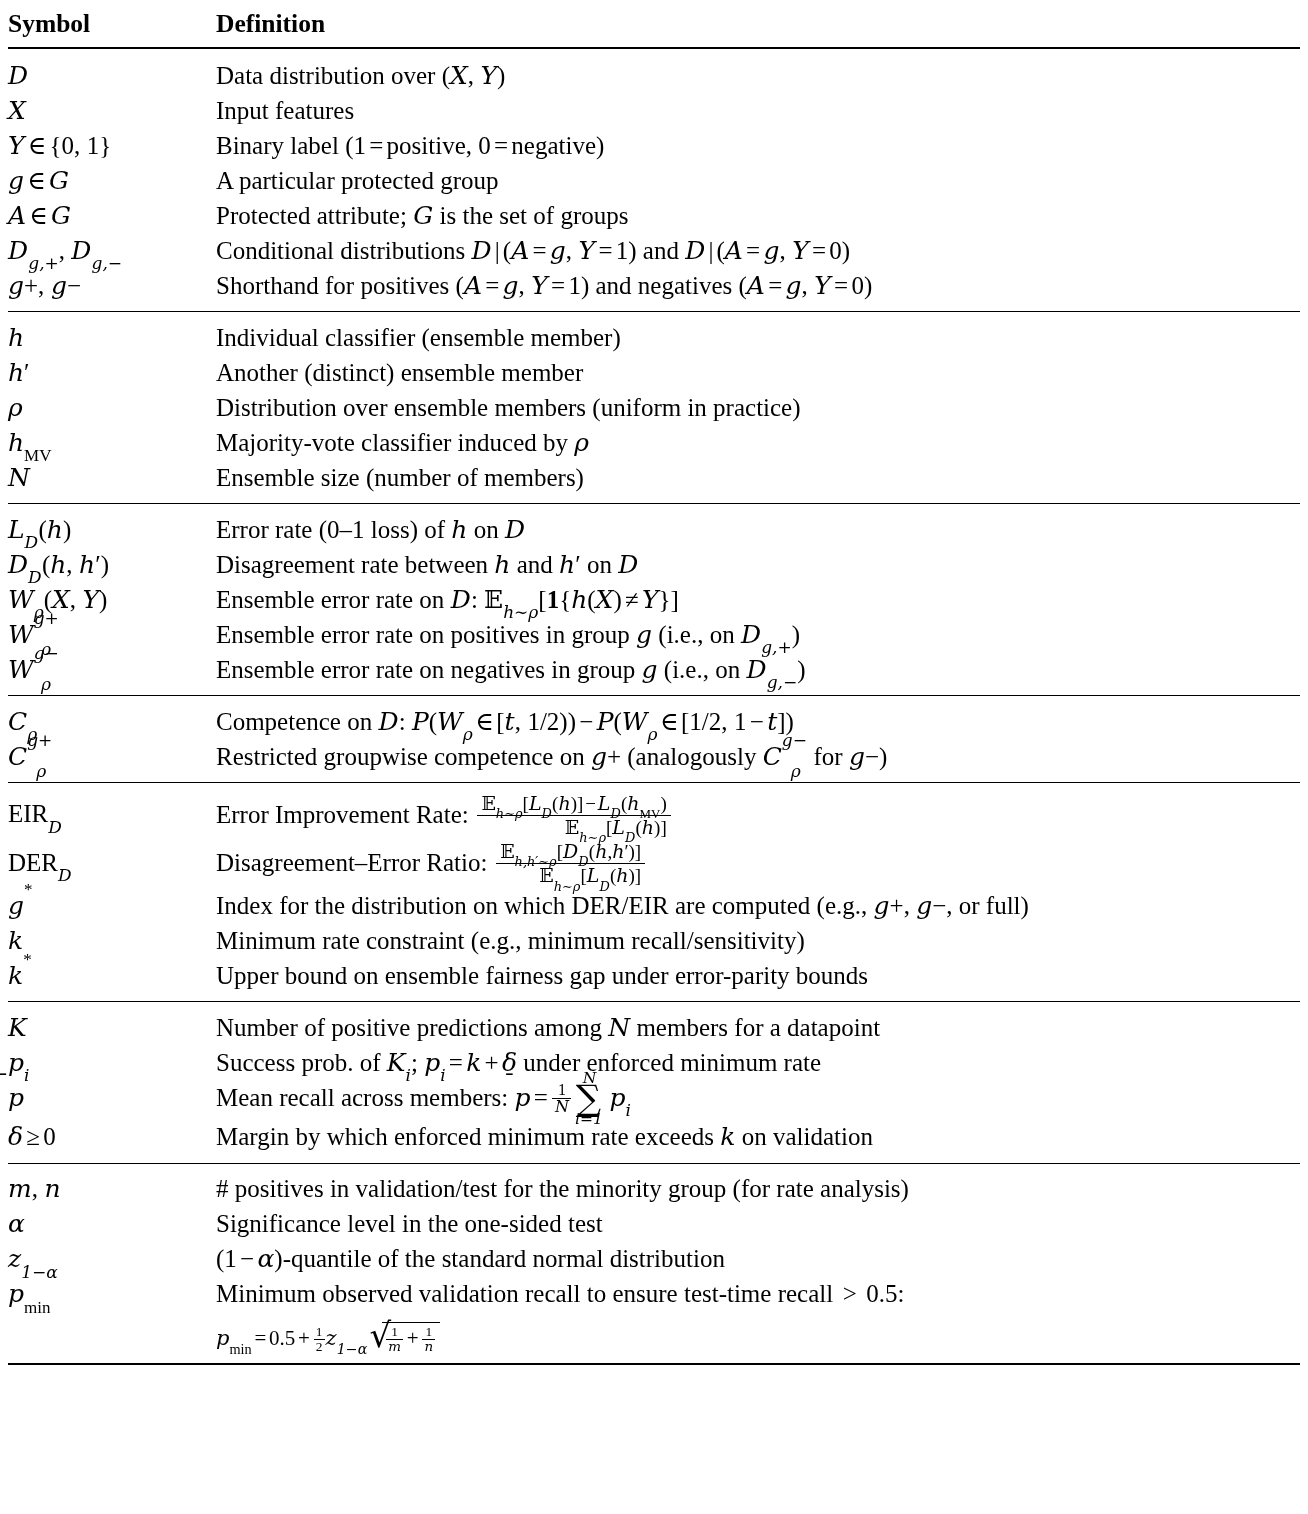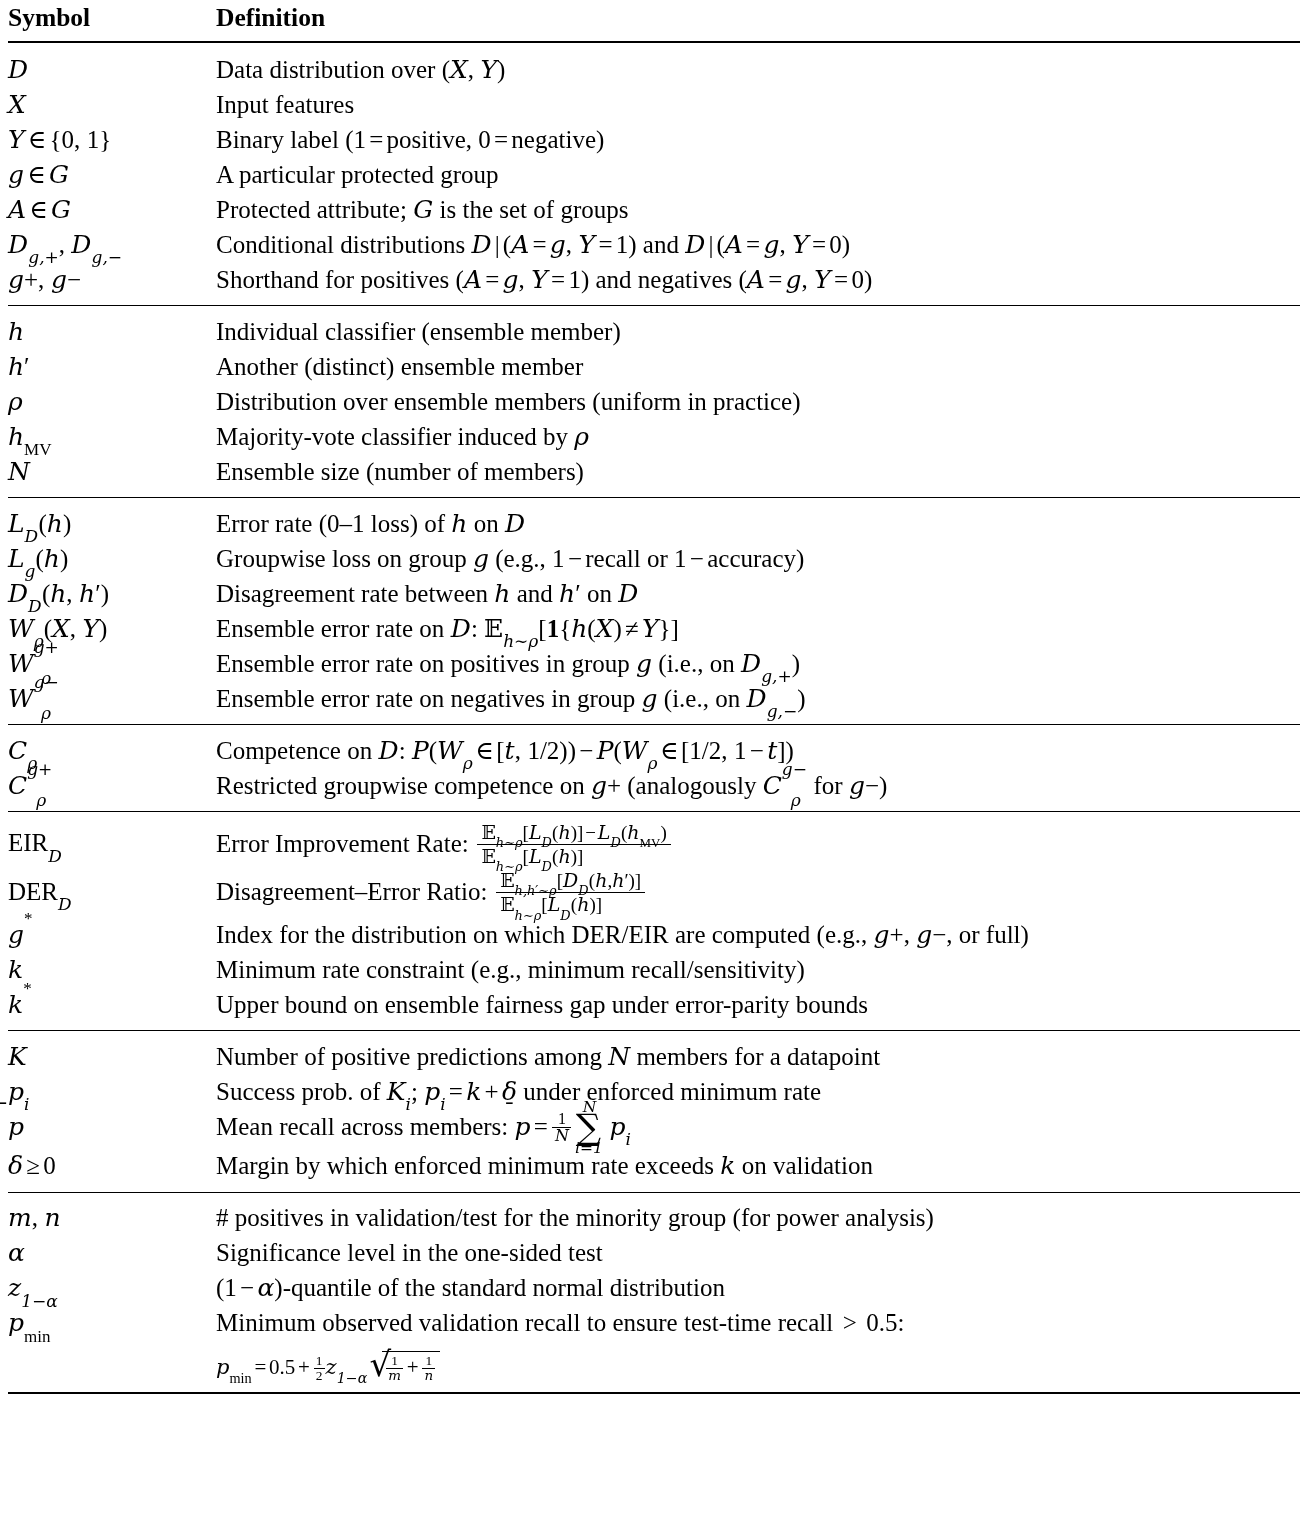--- a/index.html
+++ b/index.html
@@ -29,21 +29,21 @@
     table-layout: fixed;
   }
 
   table.notation col.c-sym { width: 208px; }
   table.notation col.c-def { width: 1084px; }
 
   thead th {
     text-align: left;
     font-weight: bold;
     font-size: 25.5px;
-    padding: 4px 0 9px 0;
+    padding: 10px 0 9px 0;
     vertical-align: bottom;
     line-height: 1.1;
   }
 
   tbody td {
     font-size: 25px;
     padding: 1.5px 0;
     vertical-align: baseline;
     line-height: 1.28;
     white-space: nowrap;
@@ -101,21 +101,21 @@
   sub.deep { bottom: -0.38em; }
 
   .op { padding: 0 0.13em; }
   .opn { padding: 0 0.10em; }
   .sp { padding-left: 0.26em; }
 
   
   .frac {
     display: inline-block;
     vertical-align: -0.62em;
-    text-align: left;
+    text-align: right;
     font-size: 0.76em;
     line-height: 1.12;
     margin: 0 0.12em;
   }
   .frac > .num {
     display: block;
     border-bottom: 1.3px solid #000;
     padding: 0 0.22em 1px 0.22em;
     white-space: nowrap;
   }
@@ -291,24 +291,20 @@
         <td colspan="2">
             <div class="hr-mid"></div>
           </td>
       </tr>
 
       <tr>
         <td class="sym"><span class="m">L</span><sub class="cal">D</sub>(<span class="m">h</span>)</td>
         <td class="def">Error rate (0–1 loss) of <span class="m">h</span> on <span class="cal">D</span></td>
       </tr>
       <tr>
-        <td class="sym"><span class="m">L</span><sub class="m">g</sub>(<span class="m">h</span>)</td>
-        <td class="def">Groupwise loss on group <span class="m">g</span> (e.g., 1<span class="op">−</span>recall or 1<span class="op">−</span>accuracy)</td>
-      </tr>
-      <tr>
         <td class="sym"><span class="m">D</span><sub class="cal">D</sub>(<span class="m">h</span>,<span class="sp"></span><span class="m">h</span>′)</td>
         <td class="def">Disagreement rate between <span class="m">h</span> and <span class="m">h</span>′ on <span class="cal">D</span></td>
       </tr>
       <tr>
         <td class="sym"><span class="m">W</span><sub class="m">ρ</sub>(<span class="m">X</span>,<span class="sp"></span><span class="m">Y</span>)</td>
         <td class="def">Ensemble error rate on <span class="cal">D</span>: <span class="bb">𝔼</span><sub class="m">h∼ρ</sub>[<span class="bold1">1</span>{<span class="m">h</span>(<span class="m">X</span>)<span class="op">≠</span><span class="m">Y</span>}]</td>
       </tr>
       <tr>
         <td class="sym"><span class="m">W</span><sup class="m">g+</sup><sub class="m deep" style="margin-left:-1.05em">ρ</sub></td>
         <td class="def">Ensemble error rate on positives in group <span class="m">g</span> (i.e., on <span class="cal">D</span><sub class="m">g,+</sub>)</td>
@@ -384,21 +380,21 @@
       </tr>
 
       <tr class="rule-mid">
         <td colspan="2">
             <div class="hr-mid"></div>
           </td>
       </tr>
 
       <tr>
         <td class="sym"><span class="m">m</span>,<span class="sp"></span><span class="m">n</span></td>
-        <td class="def"># positives in validation/test for the minority group (for power analysis)</td>
+        <td class="def"># positives in validation/test for the minority group (for rate analysis)</td>
       </tr>
       <tr>
         <td class="sym"><span class="m">α</span></td>
         <td class="def">Significance level in the one-sided test</td>
       </tr>
       <tr>
         <td class="sym"><span class="m">z</span><sub class="m">1−α</sub></td>
         <td class="def">(1<span class="op">−</span><span class="m">α</span>)-quantile of the standard normal distribution</td>
       </tr>
       <tr>

